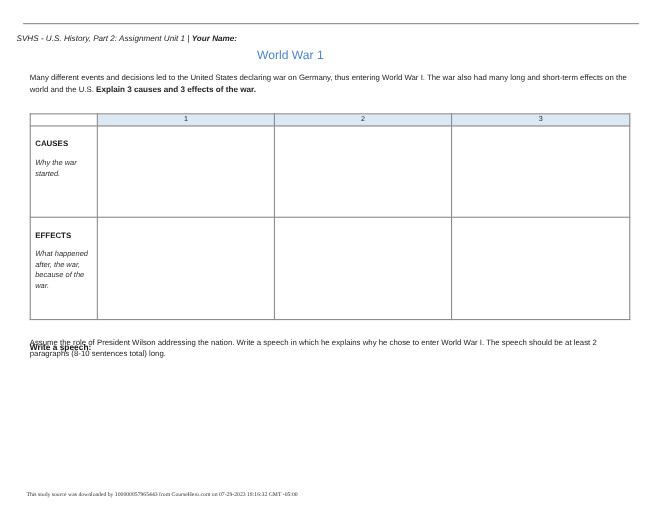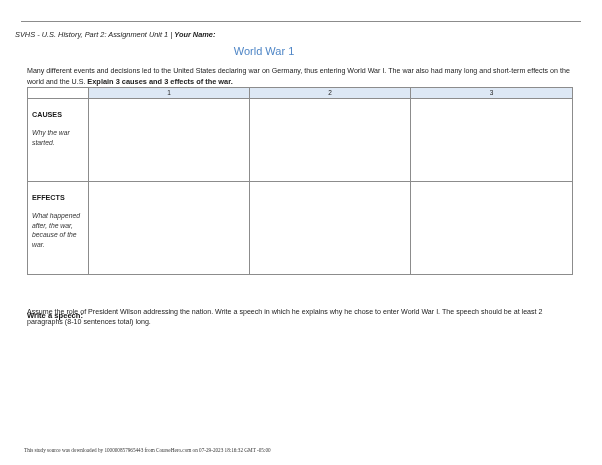--- a/index.html
+++ b/index.html
@@ -19,21 +19,21 @@
     .title {
       position: absolute; left: 0; top: 45px; width: 528px; text-align: center;
       font-size: 11px; color: #4f86c6;
     }
     .intro {
       position: absolute; left: 27px; top: 66px; width: 550px;
       font-size: 7.1px; line-height: 10.5px; color: #222;
     }
     .intro b { font-weight: bold; font-size: 7.4px; text-align: center; }
     table.grid {
-      position: absolute; left: 27px; top: 87px; width: 545px;
+      position: absolute; left: 27px; top: 103px; width: 545px;
       border-collapse: collapse; table-layout: fixed; border-radius: 10px;
     }
     table.grid td, table.grid th {
       border: 1px solid #8c8c8c; padding: 0; vertical-align: top;
     }
     table.grid th {
       height: 10px; background: #dde8f5; font-weight: normal;
       font-size: 6.5px; text-align: center; line-height: 10px; color: #222;
     }
     table.grid th.corner { background: #ffffff; }

